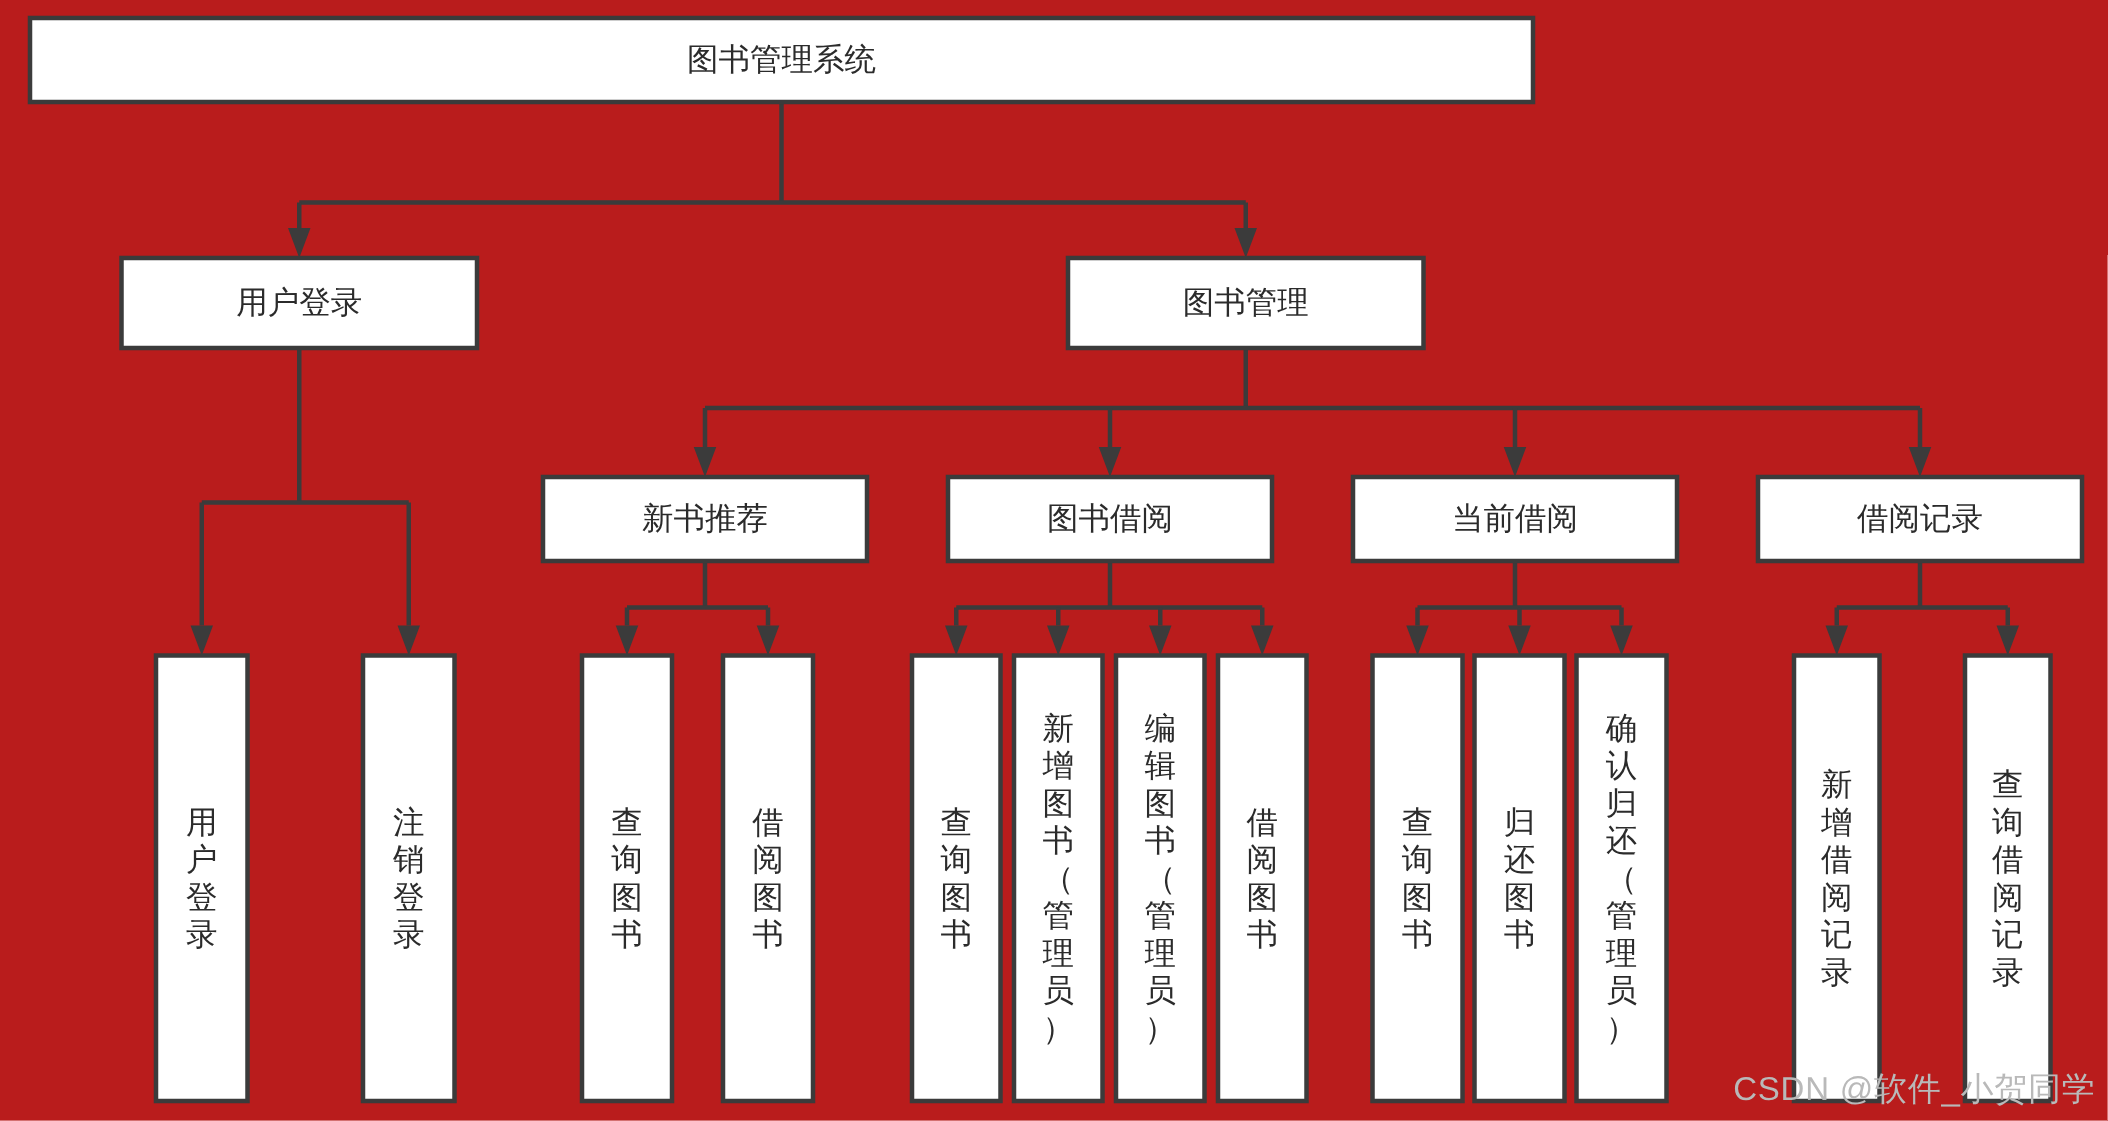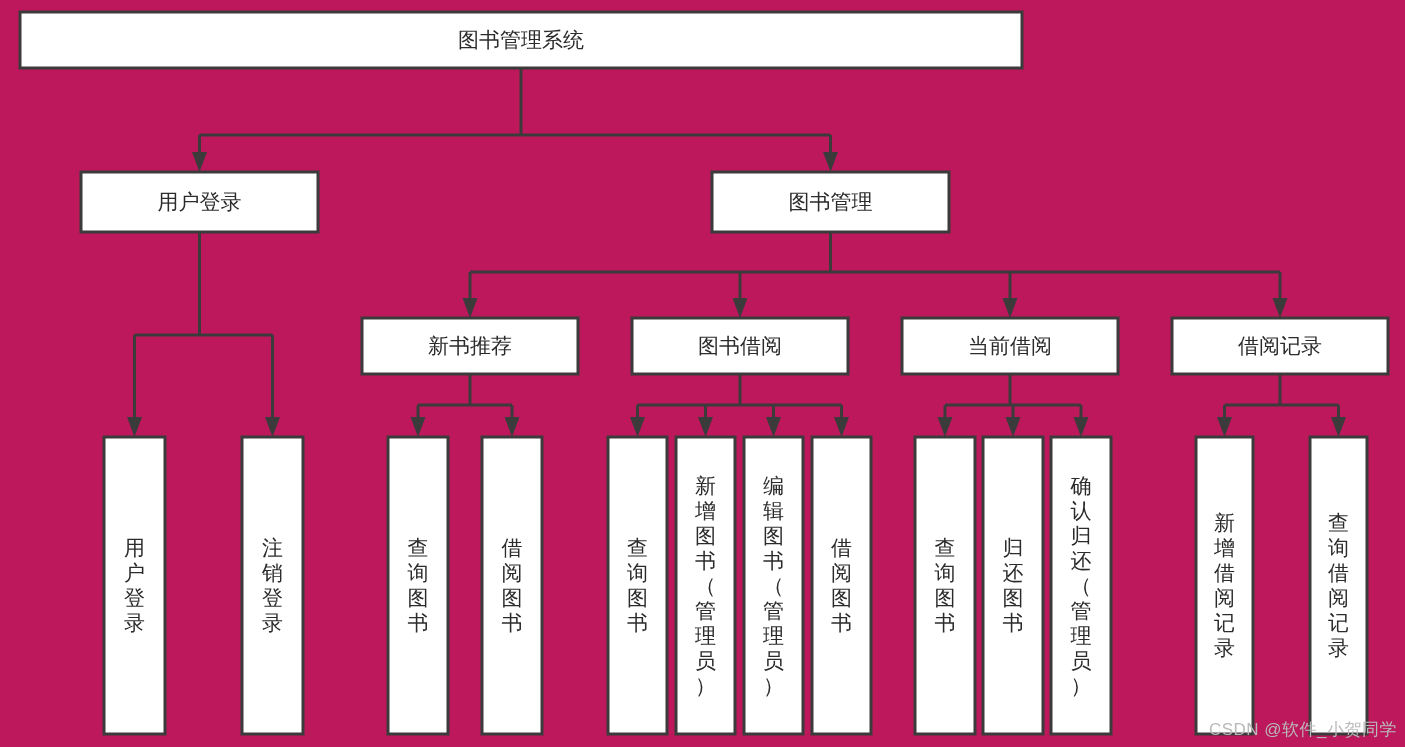--- a/index.html
+++ b/index.html
@@ -10,21 +10,21 @@
   body {
     width: 1405px;
     height: 747px;
     font-family: "Liberation Sans", "DejaVu Sans", sans-serif;
     overflow: hidden;
   }
   #diagram-root {
     position: relative;
     width: 1405px;
     height: 747px;
-    background: #be185d;
+    background: #b91c1c;
   }
   svg.diagram-canvas {
     position: absolute;
     top: 0;
     left: 0;
     width: 1405px;
     height: 747px;
     display: block;
   }
   .node-box {
@@ -52,21 +52,21 @@
     font-family: "Liberation Sans", "DejaVu Sans", sans-serif;
     font-size: 21px;
     fill: #2b2b2b;
     text-anchor: middle;
   }
   .watermark {
     position: absolute;
     right: 8px;
     bottom: 6px;
     font-family: "Liberation Sans", "DejaVu Sans", sans-serif;
-    font-size: 17px;
+    font-size: 22px;
     color: #b9b9b9;
     letter-spacing: 0.5px;
     white-space: nowrap;
     user-select: none;
     margin-top: 41px;
   }
 </style>
 </head>
 <body>
 

